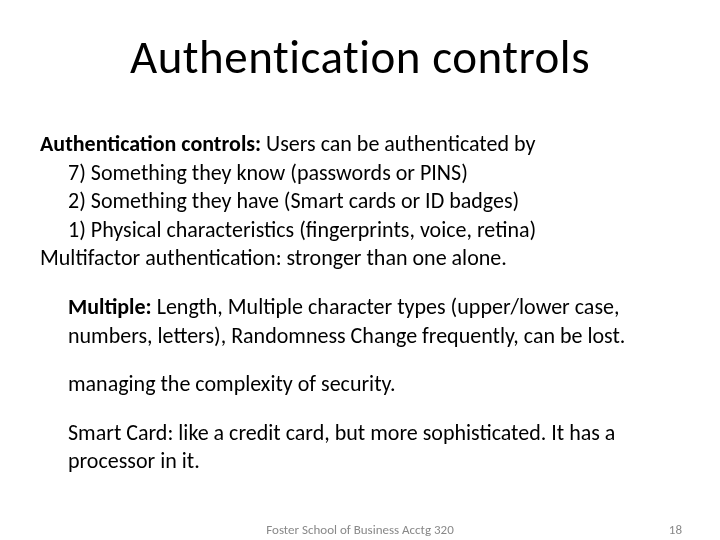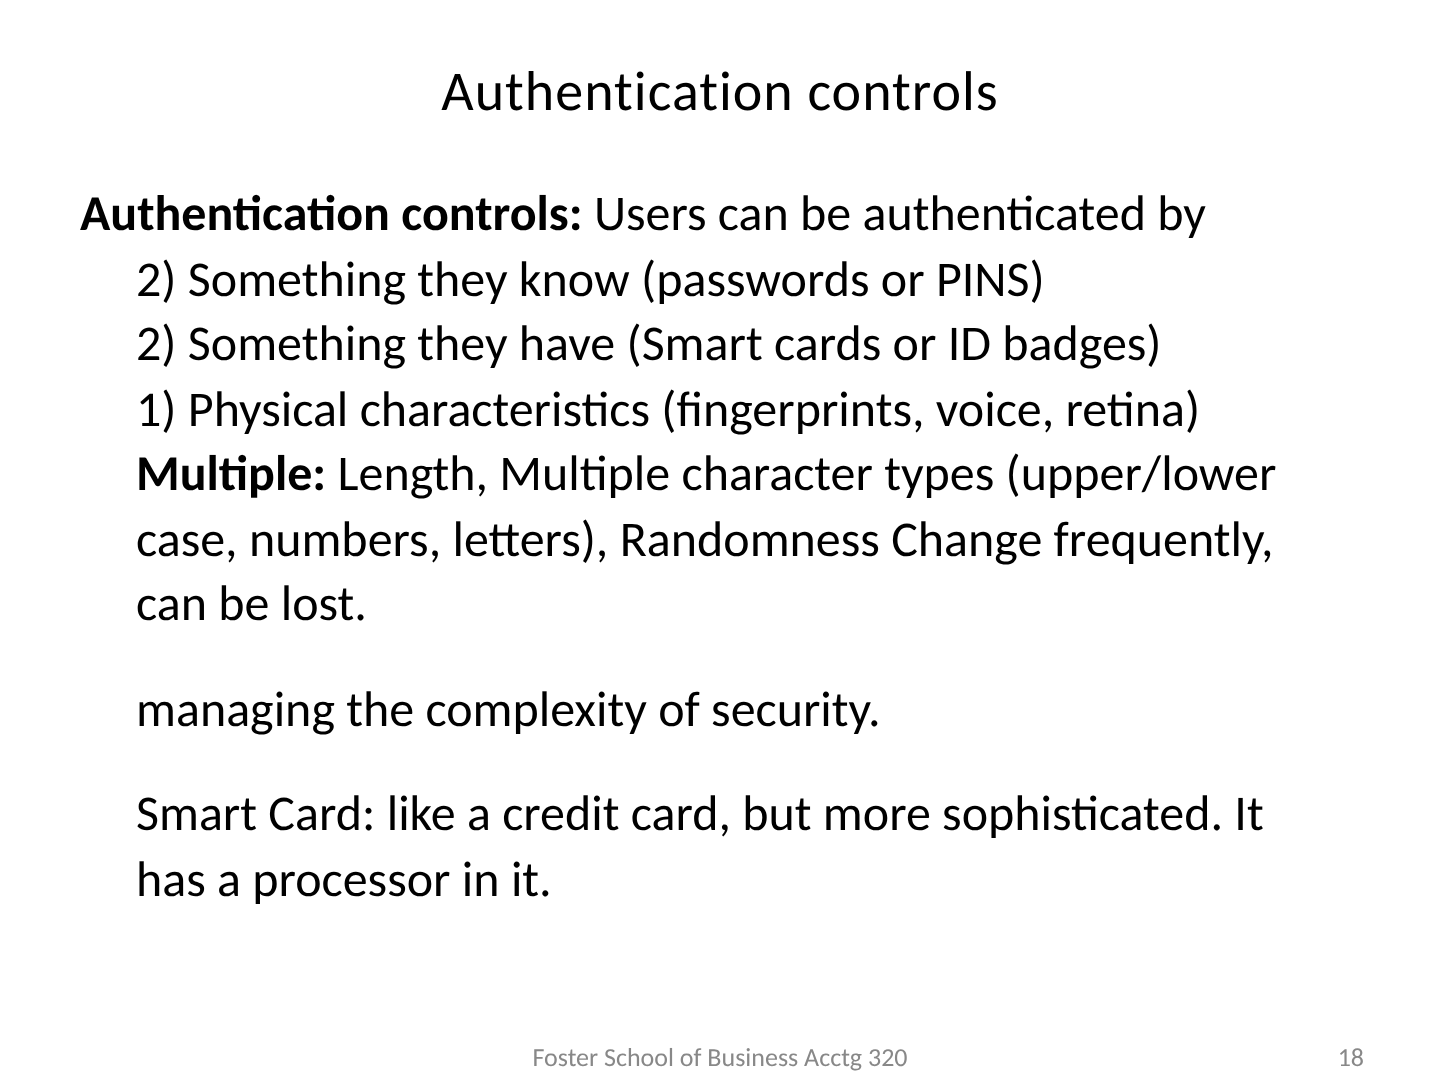--- a/index.html
+++ b/index.html
@@ -9,28 +9,28 @@
       background: #fff;
       font-family: Calibri, Arial, sans-serif;
       color: #000;
       position: relative;
       overflow: hidden;
     }
     .slide {
       padding: 28px 40px 0 40px;
     }
     .title {
-      font-size: 28px;
+      font-size: 47px;
       font-weight: 400;
       text-align: center;
-      margin-bottom: 28px;
+      margin-bottom: 44px;
       letter-spacing: 0.5px;
     }
     .body-text {
-      font-size: 25px;
+      font-size: 22px;
       line-height: 1.3;
     }
     .auth-label { font-weight: 700; }
     .list-items { padding-left: 28px; }
     .multifactor { margin-bottom: 20px; }
     .passwords-block {
       padding-left: 28px;
       padding-right: 40px;
       margin-bottom: 20px;
     }
@@ -67,24 +67,25 @@
 <body>
 
 <div class="slide">
   <h1 class="title">Authentication controls</h1>
 
   <div class="body-text">
     <div>
       <span class="auth-label">Authentication controls:</span><span>  Users can be authenticated by</span>
     </div>
     <div class="list-items">
-      <div>2)  Something they know (passwords or PINS)</div>
+      <div>7)  Something they know (passwords or PINS)</div>
       <div>2)  Something they have (Smart cards or ID badges)</div>
       <div>1)  Physical characteristics (fingerprints, voice, retina)</div>
     </div>
+    <div class="multifactor">Multifactor authentication: stronger than one alone.</div>
 
     <div class="passwords-block">
       <span class="passwords-label">Multiple:</span><span>  Length,  Multiple character types (upper/lower case, numbers, letters), Randomness Change frequently, can be lost.</span>
     </div>
 
     <div class="balance-block">
       <div class="balance-indent">managing the complexity of security.</div>
     </div>
 
     <div class="smartcard-block">Smart Card:  like a credit card, but more sophisticated.  It has a processor in it.</div>

